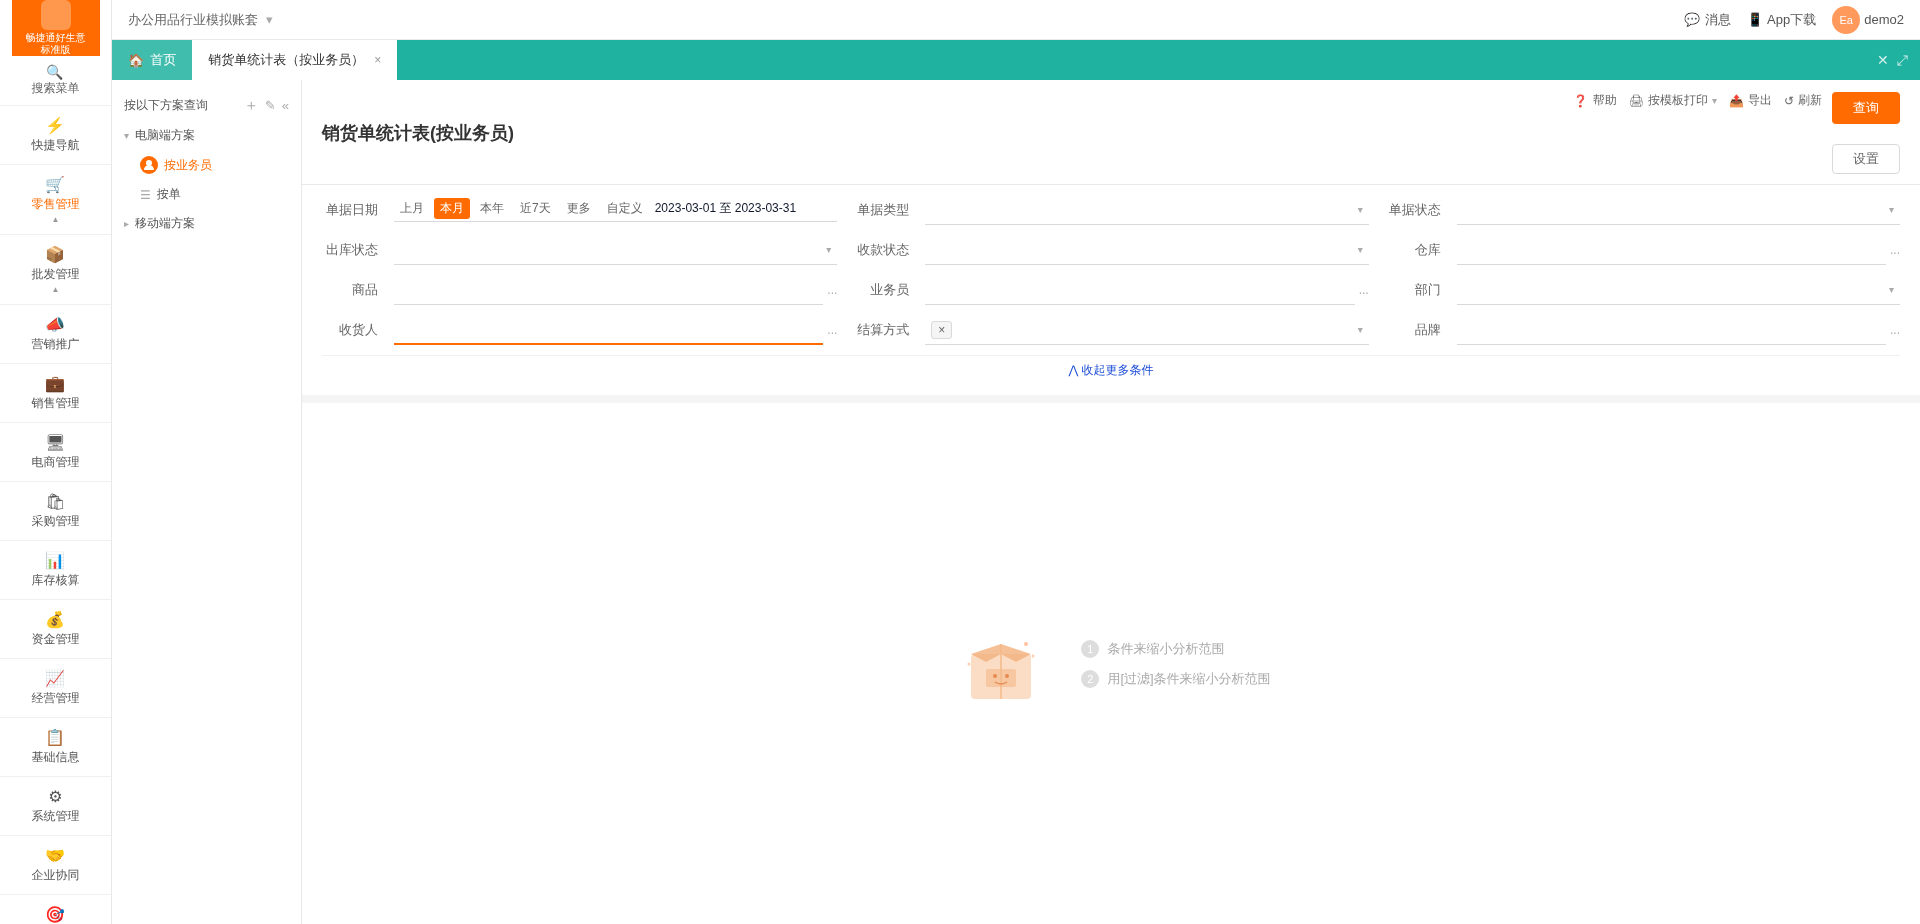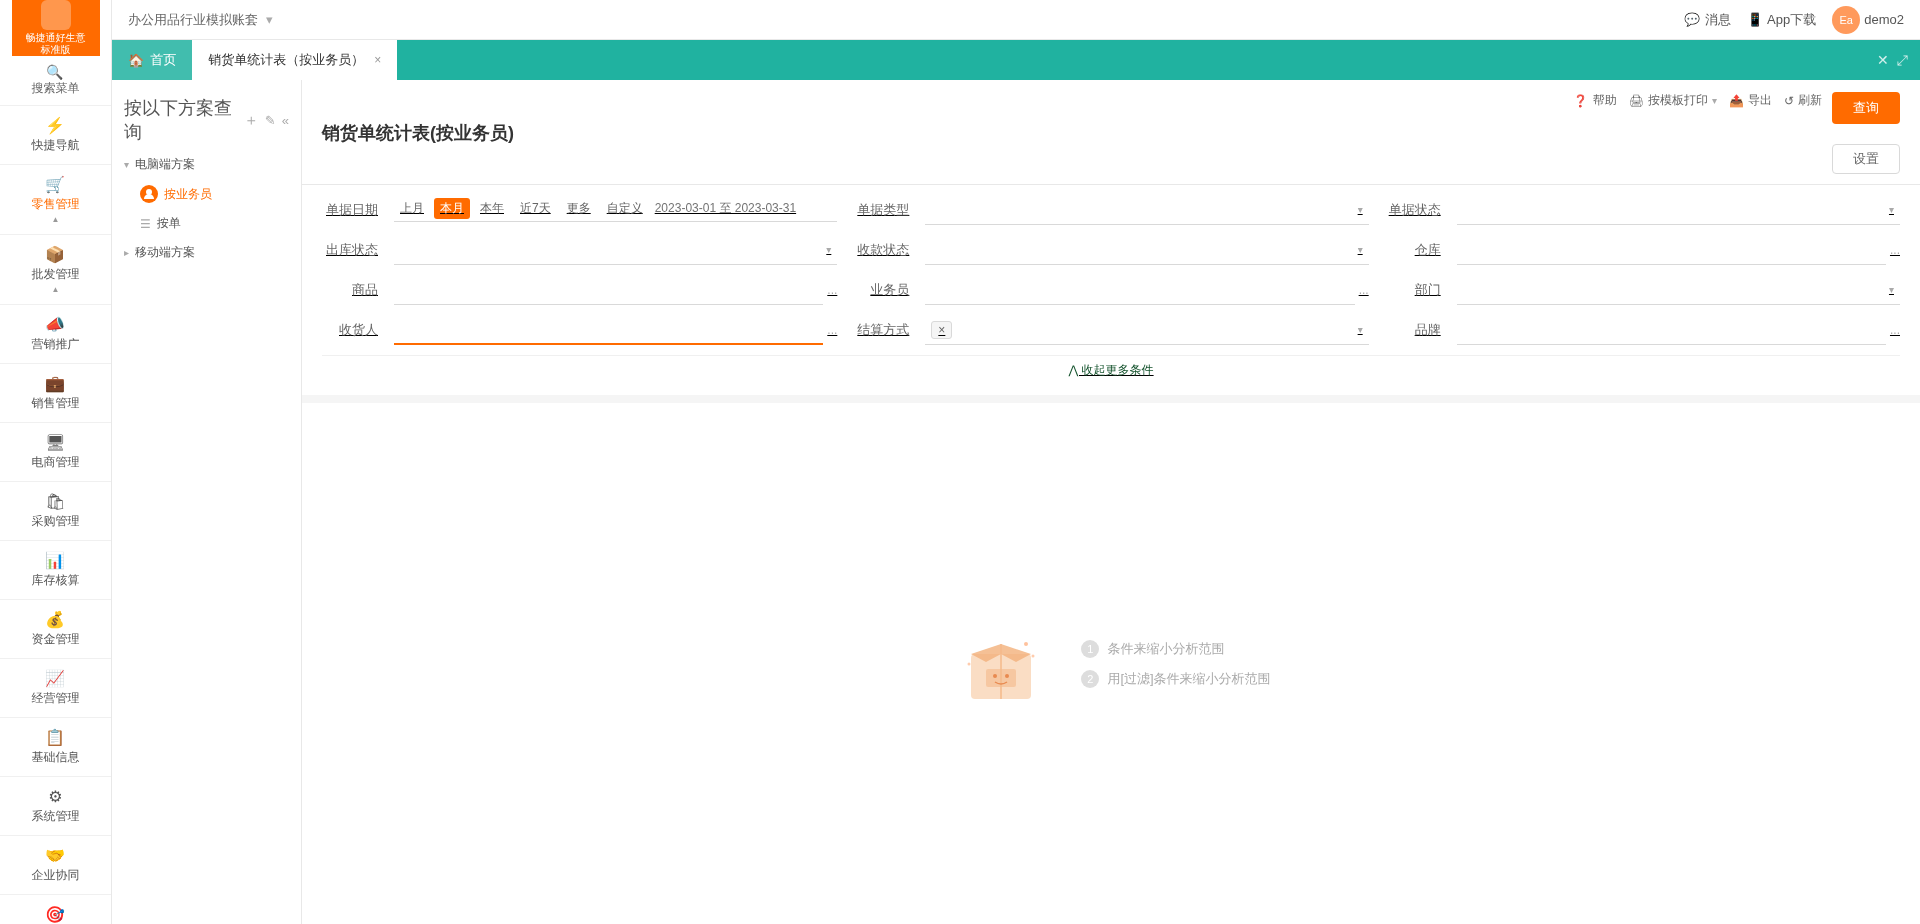--- a/index.html
+++ b/index.html
@@ -232,21 +232,20 @@
     }
     .btn-setting {
       background: #fff; color: #666; border: 1px solid #d9d9d9; padding: 5px 20px;
       border-radius: 4px; cursor: pointer; font-size: 13px; margin-top: 4px;
     }
 
     
     .filter-area {
       background: #fff;
       padding: 10px 20px 10px;
-      text-decoration: underline;
     }
     .filter-row {
       display: flex;
       align-items: center;
       gap: 16px;
       margin-bottom: 10px;
     }
     .filter-label {
       color: #666;
       font-size: 13px;
@@ -301,40 +300,40 @@
       padding: 2px 6px;
       border-radius: 3px;
       cursor: pointer;
       color: #666;
     }
     .date-tab.active {
       background: #ff6b00;
       color: #fff;
     }
     .date-range {
-      color: #737373;
+      color: #0f172a;
       font-size: 12px;
       margin-left: 6px;
     }
     .tag-x {
       background: #f5f5f5;
       border: 1px solid #d9d9d9;
       border-radius: 3px;
       padding: 1px 6px;
       font-size: 12px;
       color: #666;
       display: flex;
       align-items: center;
       gap: 4px;
     }
 
     .collapse-bar {
       text-align: center;
       padding: 6px 0;
-      color: #14532d;
+      color: #1d4ed8;
       font-size: 12px;
       cursor: pointer;
       background: #fff;
       border-top: 1px solid #f0f0f0;
     }
 
     
     .empty-state {
       flex: 1;
       display: flex;
@@ -499,21 +498,21 @@
     <div class="tab-maximize">
       <span style="cursor:pointer;">✕</span>
       <span style="cursor:pointer;">⤢</span>
     </div>
   </div>
 
   <div class="content-area">
 
     <div class="left-panel">
       <div class="left-panel-header">
-        <span style="font-size:18px;color:#555;">按以下方案查询</span>
+        <span style="font-size:12px;color:#555;">按以下方案查询</span>
         <div class="left-panel-header-actions">
           <span style="color:#aaa;font-size:15px;cursor:pointer;">＋</span>
           <span style="color:#aaa;font-size:13px;cursor:pointer;">✎</span>
           <span style="color:#aaa;font-size:13px;cursor:pointer;">«</span>
         </div>
       </div>
 
       <div class="tree-item">
         <span style="font-size:10px;color:#aaa;">▾</span>
         <span>电脑端方案</span>

